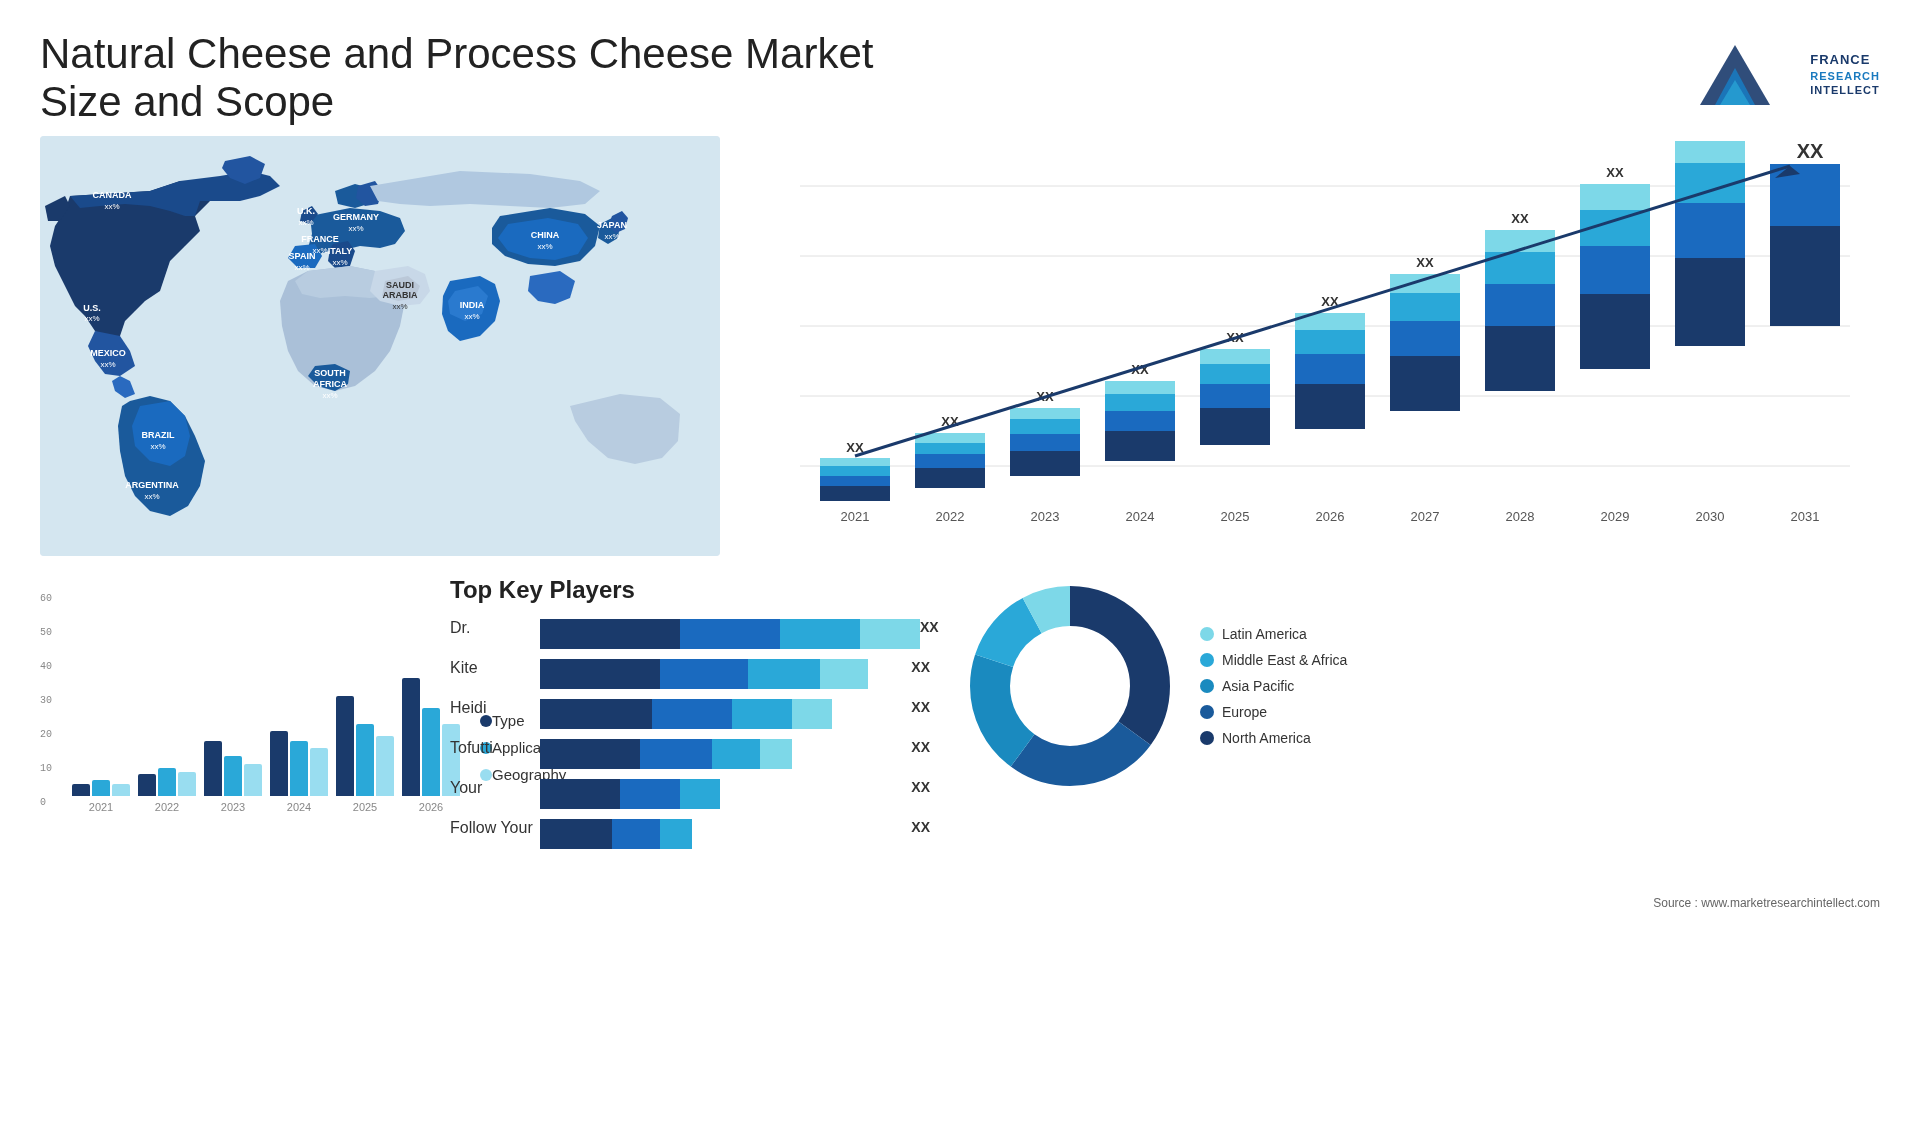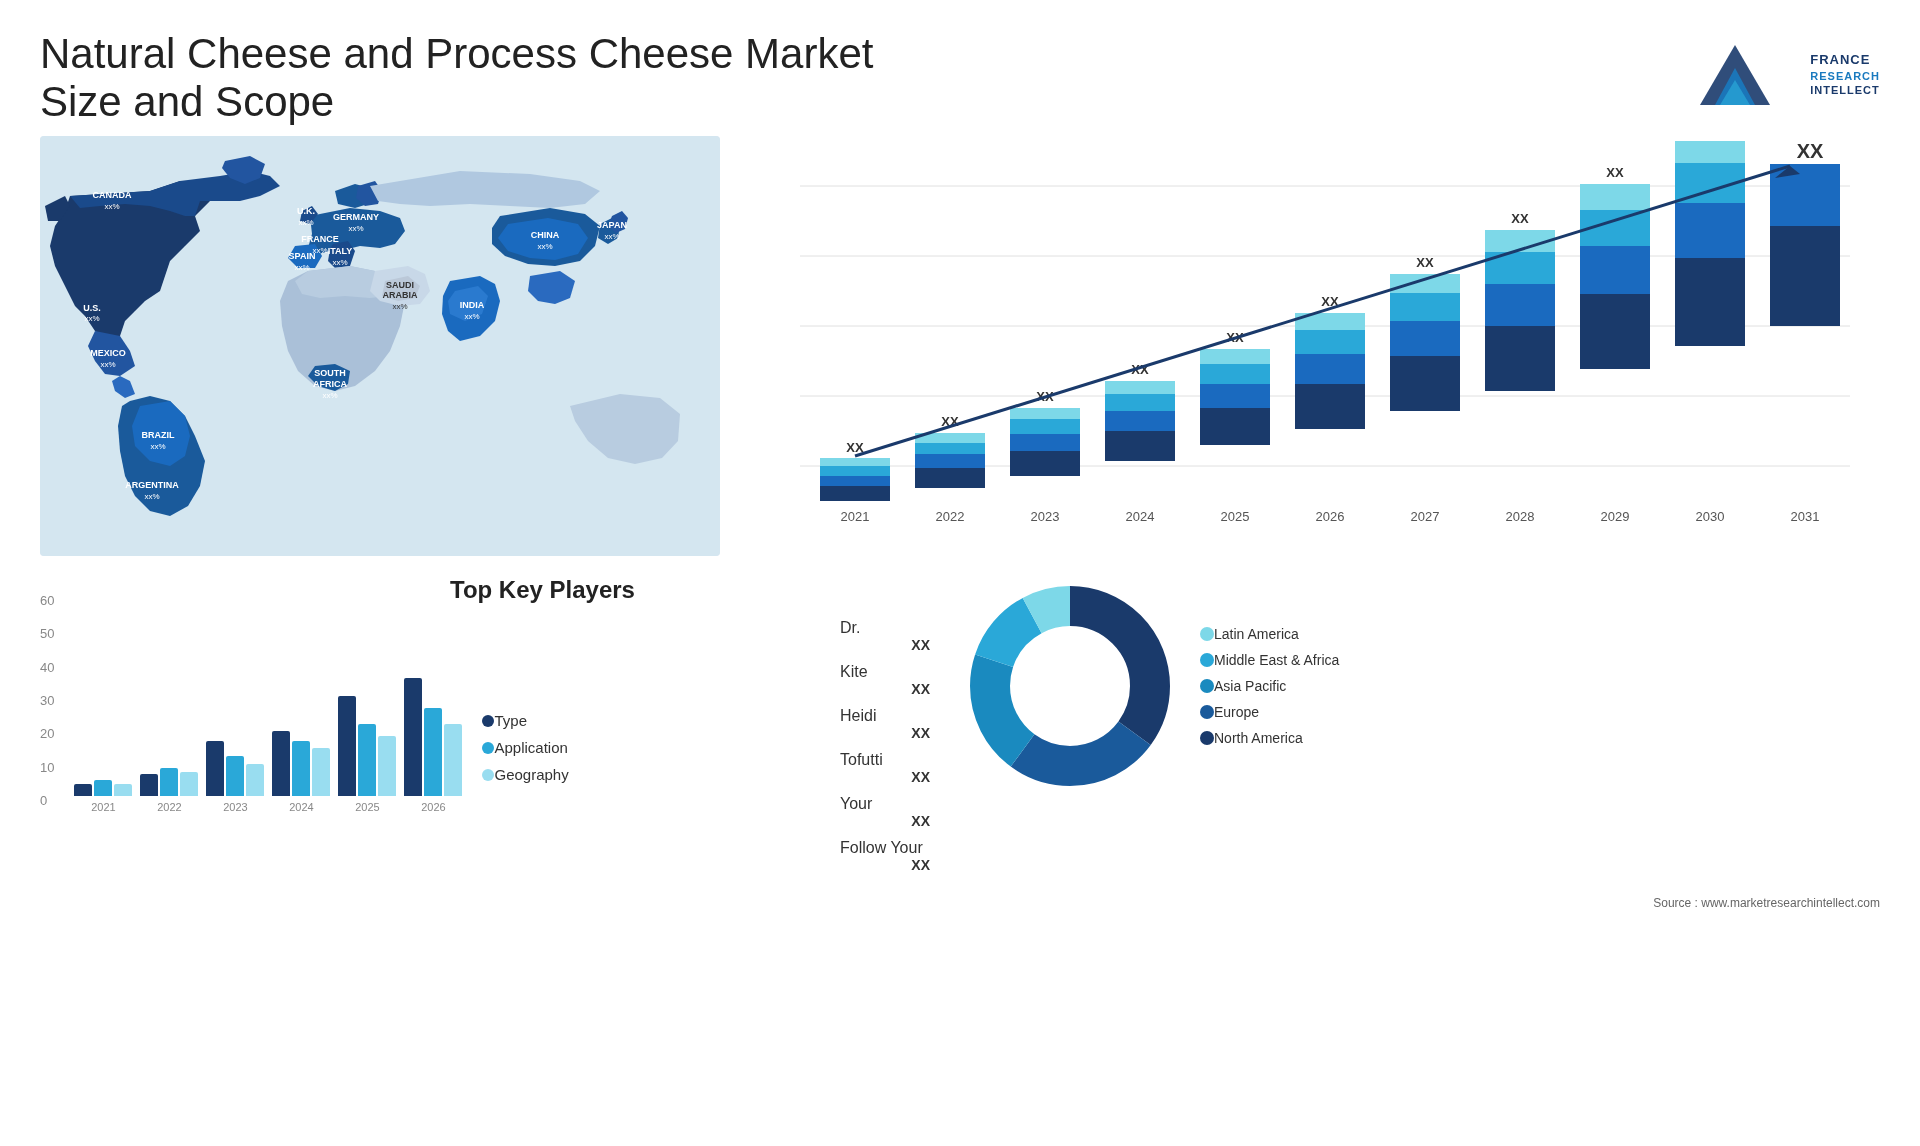--- a/index.html
+++ b/index.html
@@ -126,38 +126,38 @@
       flex-shrink: 0;
     }
     .seg-y-axis {
       display: flex;
       flex-direction: column;
       justify-content: space-between;
       height: 220px;
       padding-bottom: 5px;
     }
     .seg-y-label {
-      font-size: 13px;
+      font-size: 10px;
       color: #888;
+      font-family: Liberation Mono, monospace;
     }
 
     
     .players-section {
       width: 480px;
       flex-shrink: 0;
     }
     .player-rows {
       display: flex;
       flex-direction: column;
       gap: 10px;
     }
     .player-row {
       display: flex;
-      align-items: flex-end;
-      flex-direction: column;
+      align-items: flex-start;
     }
     .player-name {
       width: 90px;
       font-size: 16px;
       color: #333;
       flex-shrink: 0;
     }
     .player-bar-container {
       flex: 1;
       height: 30px;
@@ -185,20 +185,21 @@
       gap: 20px;
     }
     .regional-legend {
       display: flex;
       flex-direction: column;
       gap: 10px;
     }
     .regional-legend-item {
       display: flex;
       align-items: center;
+      gap: 8px;
       font-size: 14px;
       color: #333;
     }
     .regional-dot {
       width: 14px;
       height: 14px;
       border-radius: 50%;
       flex-shrink: 0;
     }
 

